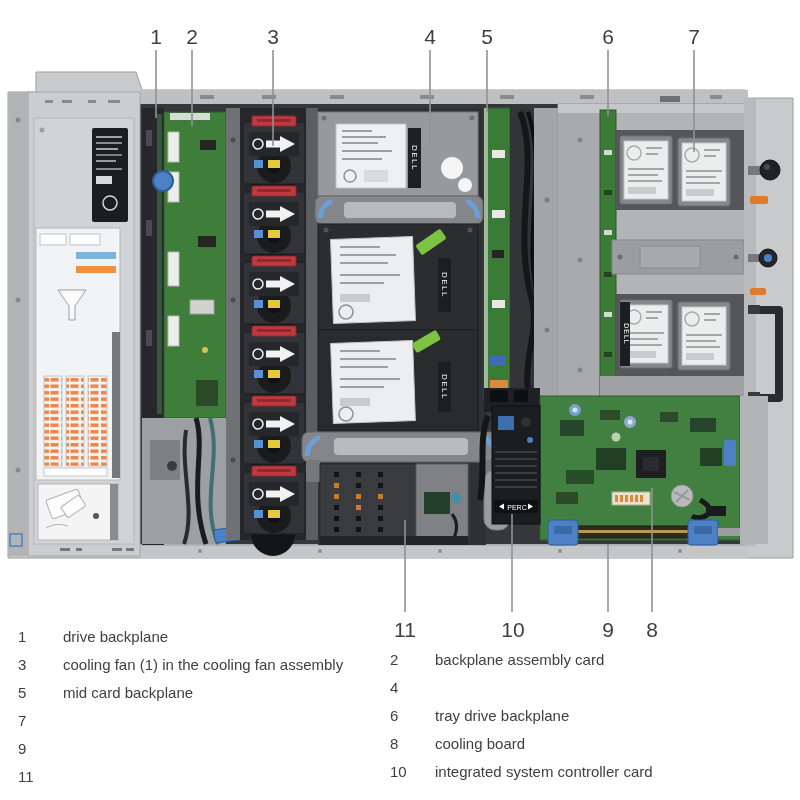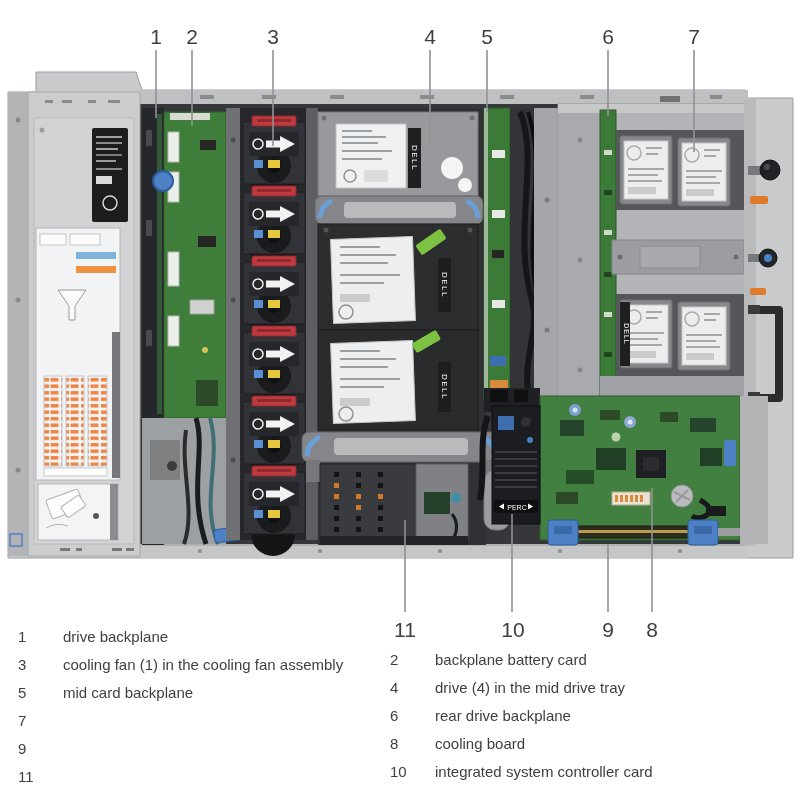--- a/index.html
+++ b/index.html
@@ -486,29 +486,28 @@
     <span class="num">9</span>
   </div>
   <div class="row">
     <span class="num">11</span>
   </div>
 </div>
 
 <div id="legend-right" class="legend">
   <div class="row">
     <span class="num">2</span>
-    <span class="lbl">backplane battery card</span>
+    <span class="lbl">backplane assembly card</span>
   </div>
   <div class="row">
     <span class="num">4</span>
-    <span class="lbl">drive (4) in the mid drive tray</span>
   </div>
   <div class="row">
     <span class="num">6</span>
-    <span class="lbl">rear drive backplane</span>
+    <span class="lbl">tray drive backplane</span>
   </div>
   <div class="row">
     <span class="num">8</span>
     <span class="lbl">cooling board</span>
   </div>
   <div class="row">
     <span class="num">10</span>
     <span class="lbl">integrated system controller card</span>
   </div>
 </div>

